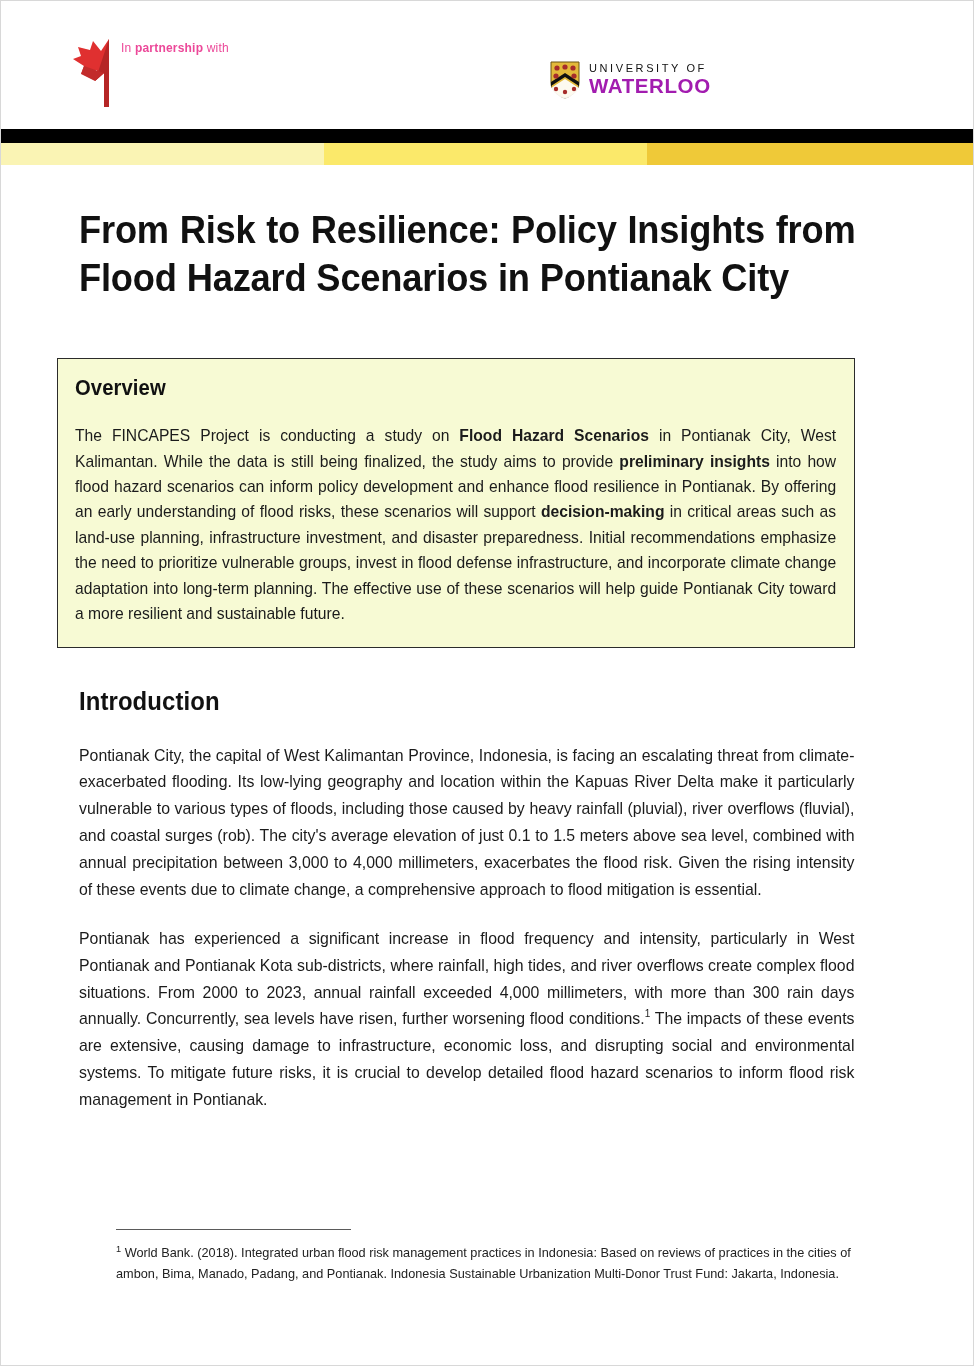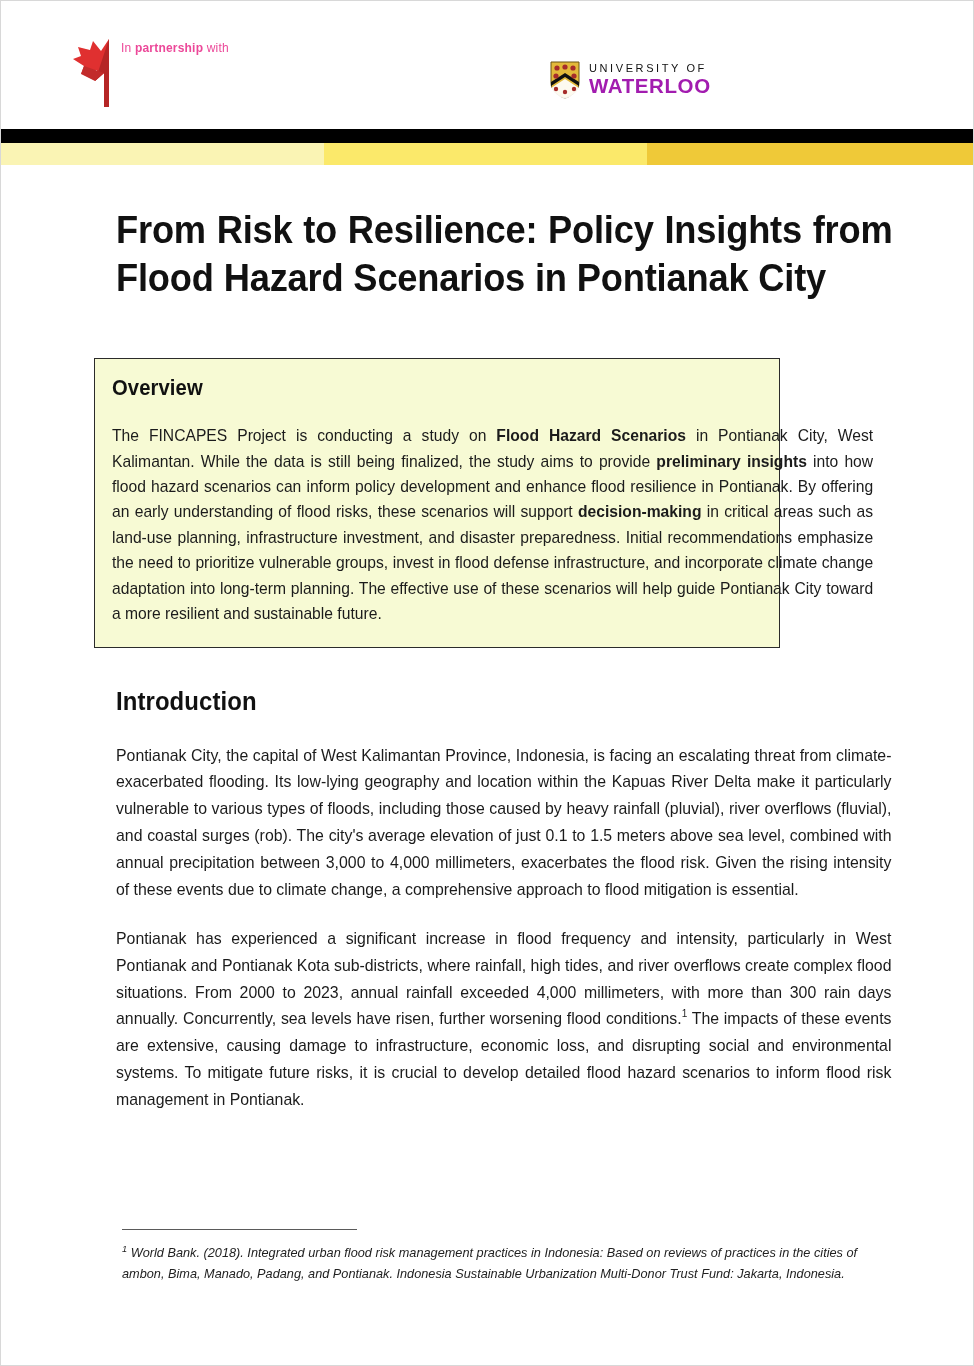--- a/index.html
+++ b/index.html
@@ -139,21 +139,21 @@
     height: 22px;
     width: 100%;
     display: flex;
   }
   .ys1 { width: 323px; background: #faf4b4; }
   .ys2 { flex: 1;      background: #fbe96a; }
   .ys3 { width: 326px; background: #efc938; }
 
   
   .content {
-    padding: 0 84px 0 115px;
+    padding: 0 84px 0 78px;
     box-sizing: border-box;
   }
 
   .doc-title {
     font-family: "Liberation Sans Narrow", "Liberation Sans", sans-serif;
     font-size: 39px;
     font-weight: 700;
     line-height: 1.22;
     color: #111111;
     text-align: justify;
@@ -162,21 +162,21 @@
     letter-spacing: -0.2px;
     transform: scaleX(0.93);
     transform-origin: left center;
     width: 835px;
   }
 
   
   .overview-box {
     margin-top: 57px;
     margin-left: -22px;
-    width: 686px;
+    width: 798px;
     background: #f7fad4;
     border: 1.6px solid #2b2b2b;
     box-sizing: border-box;
     padding: 16px 17px 20px 17px;
   }
   .overview-heading {
     font-family: "Liberation Sans Narrow", "Liberation Sans", sans-serif;
     font-size: 22px;
     font-weight: 700;
     color: #111;
@@ -223,24 +223,23 @@
   }
   .body-par sup {
     font-size: 10.5px;
     vertical-align: super;
     line-height: 0;
   }
 
   
   .footnote-zone {
     position: absolute;
-    left: 121px;
+    left: 115px;
     top: 1228px;
     width: 800px;
-    font-style: italic;
   }
   .footnote-rule {
     width: 235px;
     height: 1px;
     background: #5a5a5a;
     margin-bottom: 12px;
   }
   .footnote-text {
     font-size: 13.2px;
     line-height: 1.62;

